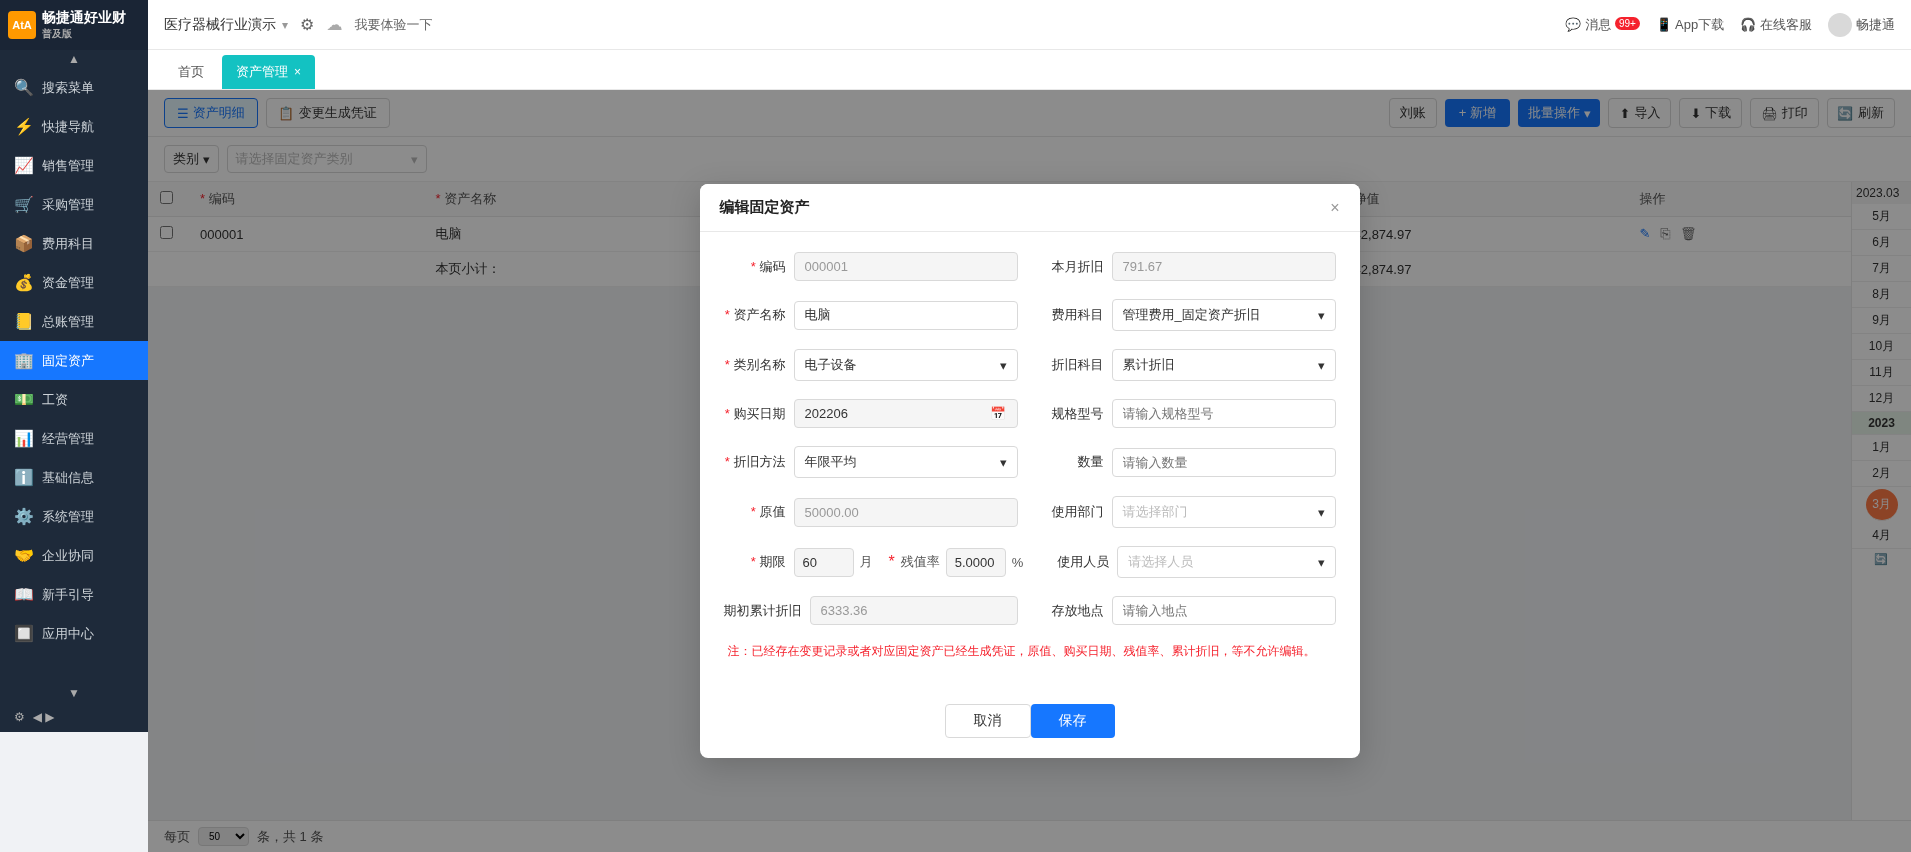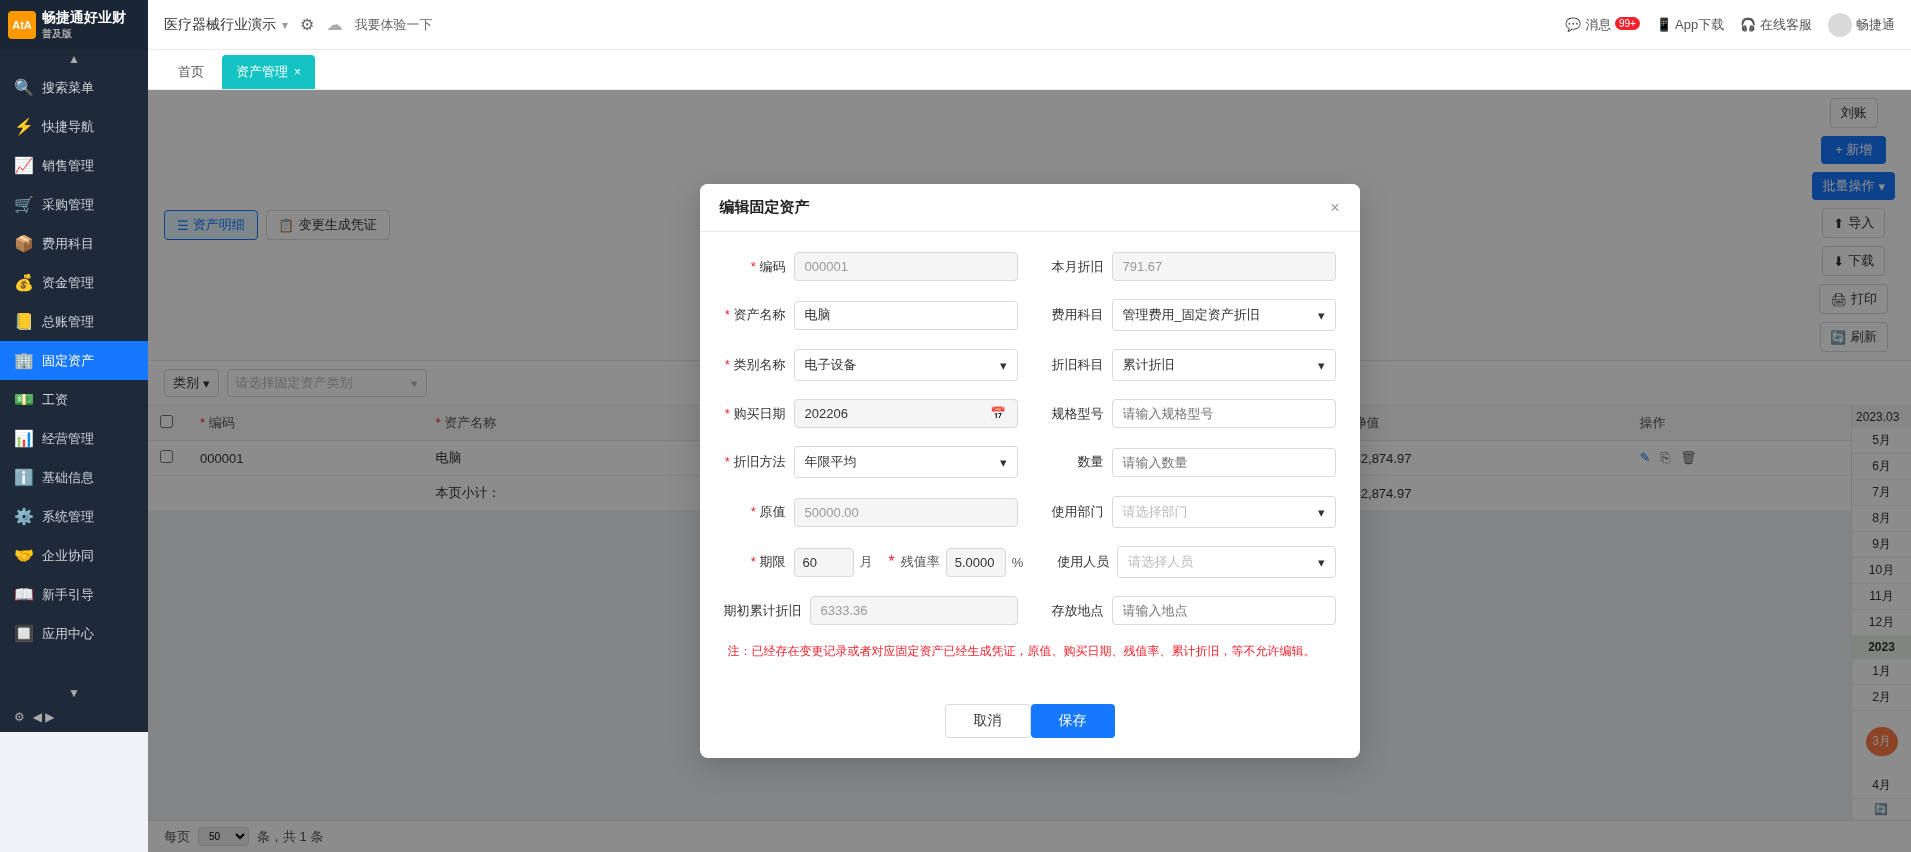--- a/index.html
+++ b/index.html
@@ -185,21 +185,20 @@
     .btn-tab.active {
       background: #e6f7ff;
       border-color: #1677ff;
       color: #1677ff;
     }
     .toolbar-right {
       margin-left: auto;
       display: flex;
       align-items: center;
       gap: 8px;
-      flex-direction: column;
     }
     .btn-primary {
       background: #1677ff;
       color: #fff;
       border: none;
       padding: 5px 14px;
       border-radius: 4px;
       font-size: 13px;
       cursor: pointer;
     }
@@ -707,21 +706,21 @@
         <div class="mini-cal-month">6月</div>
         <div class="mini-cal-month">7月</div>
         <div class="mini-cal-month">8月</div>
         <div class="mini-cal-month">9月</div>
         <div class="mini-cal-month">10月</div>
         <div class="mini-cal-month">11月</div>
         <div class="mini-cal-month">12月</div>
         <div class="mini-cal-month" style="background:#e8f5e9;color:#333;font-weight:bold;">2023</div>
         <div class="mini-cal-month">1月</div>
         <div class="mini-cal-month">2月</div>
-        <div class="mini-cal-month highlight" style="background:#ff7a45;color:#fff;border-radius:50%;width:32px;height:32px;margin:16px auto;display:flex;align-items:center;justify-content:center;">3月</div>
+        <div class="mini-cal-month highlight" style="background:#ff7a45;color:#fff;border-radius:50%;width:32px;height:32px;margin:2px auto;display:flex;align-items:center;justify-content:center;">3月</div>
         <div class="mini-cal-month">4月</div>
         <div style="text-align:center;padding:4px;">🔄</div>
       </div>
     </div>
 
     <div class="page-footer">
       <span>每页</span>
       <select class="page-size-select">
         <option>50</option>
         <option>100</option>

